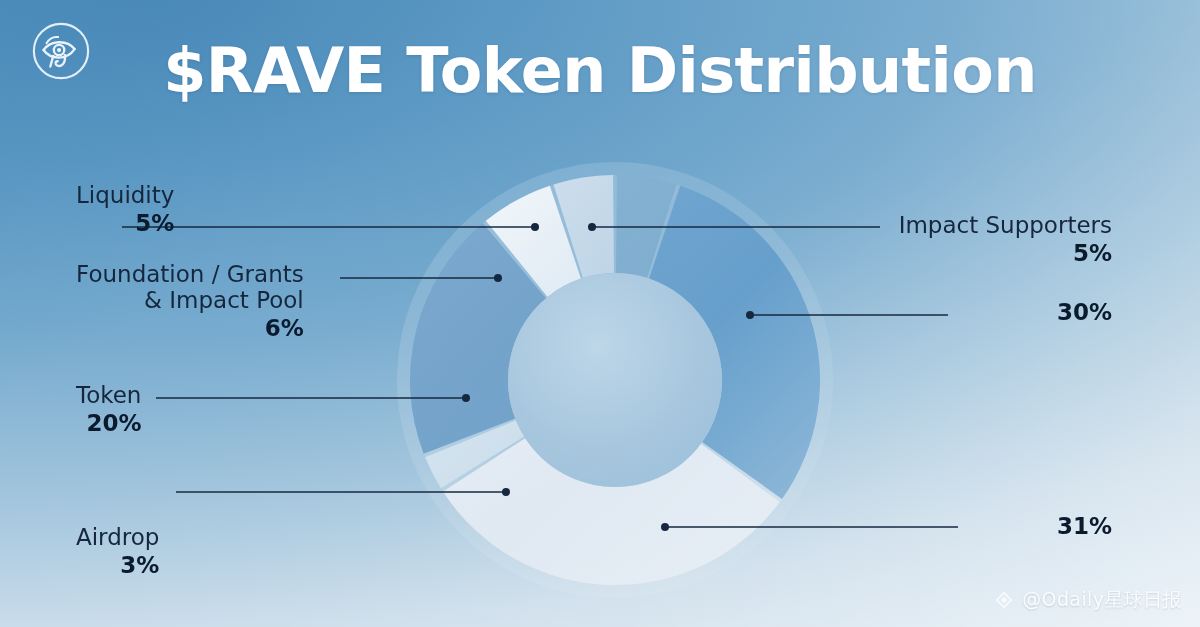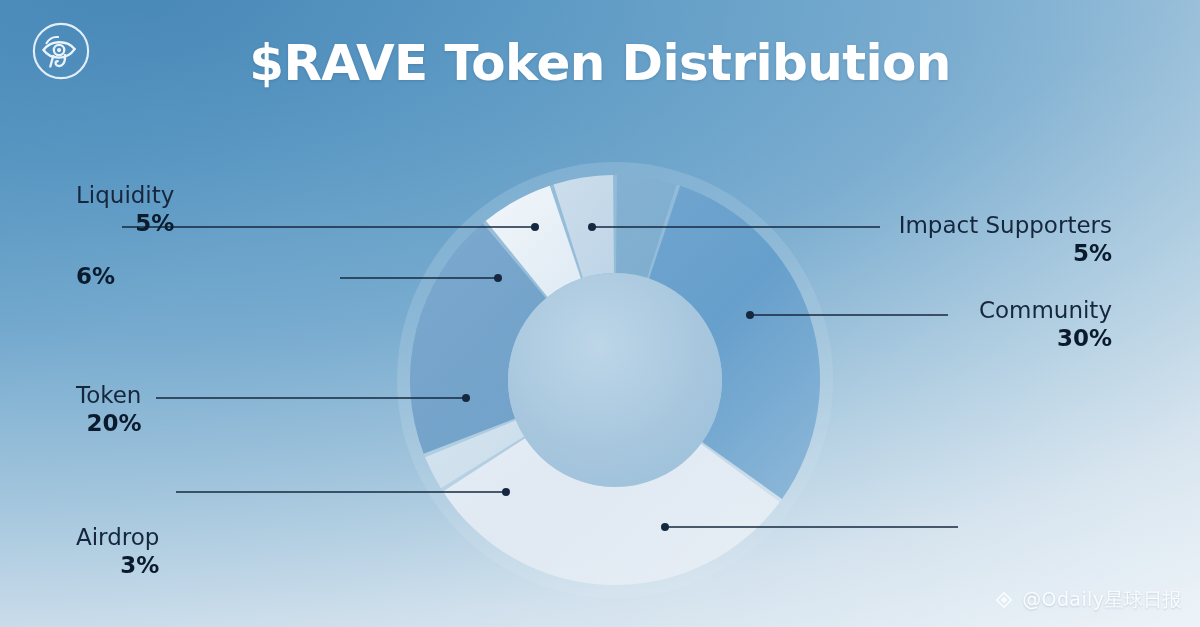--- a/index.html
+++ b/index.html
@@ -36,21 +36,21 @@
   }
 
   
   .title {
     position: absolute;
     left: 0;
     top: 34px;
     width: 1200px;
     text-align: center;
     color: #ffffff;
-    font-size: 50px;
+    font-size: 62px;
     font-weight: 700;
     letter-spacing: -0.6px;
     text-shadow: 0 1px 3px rgba(30,70,110,0.22);
   }
 
   
   .donut-wrap {
     position: absolute;
     left: 395px;
     top: 160px;
@@ -208,34 +208,36 @@
         <circle cx="535" cy="227" r="4" fill="#16283f"></circle>
       </g>
   </svg>
 
   <div id="labels">
       <div class="label right" style="right: 88px; top: 213px;">
         <div class="name">Impact Supporters</div>
         <div class="pct">5%</div>
       </div>
       <div class="label right" style="right: 88px; top: 298px;">
-        <div class="name">Community</div>
         <div class="pct">30%</div>
       </div>
       <div class="label right" style="right: 88px; top: 512px;">
+        <div class="pct">31%</div>
       </div>
       <div class="label left" style="left: 76px; top: 477px; margin-top: 48px;">
         <div class="name">Airdrop</div>
         <div class="pct">3%</div>
       </div>
       <div class="label left" style="left: 76px; top: 383px;">
         <div class="name">Token</div>
         <div class="pct">20%</div>
       </div>
       <div class="label left" style="left: 76px; top: 262px;">
+        <div class="name">Foundation / Grants
+&amp; Impact Pool</div>
         <div class="pct">6%</div>
       </div>
       <div class="label left" style="left: 76px; top: 183px;">
         <div class="name">Liquidity</div>
         <div class="pct">5%</div>
       </div>
     </div>
 
   <div class="watermark">
     <span class="wm-mark">

